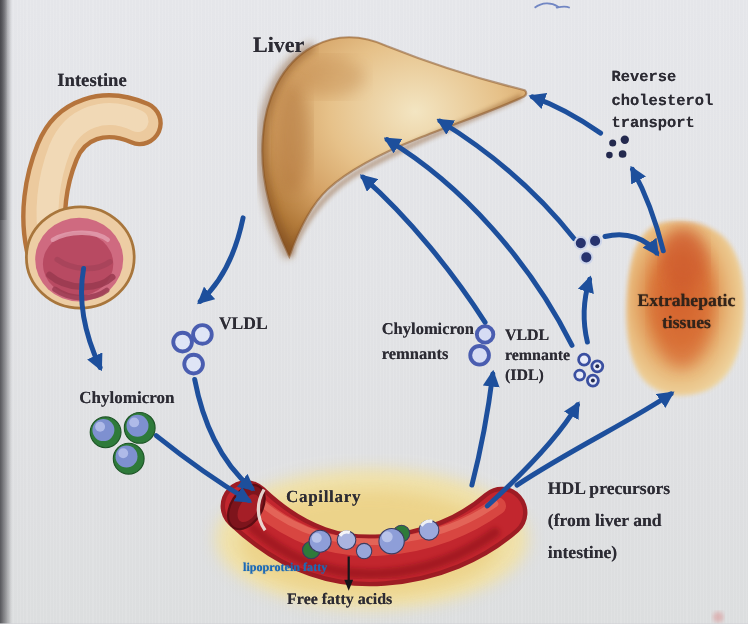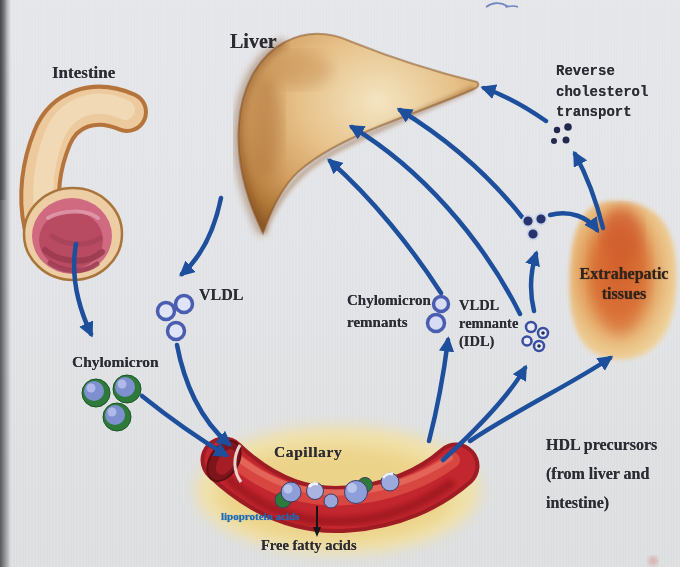--- a/index.html
+++ b/index.html
@@ -18,22 +18,22 @@
   }
   .lbl-liver{left:230px;top:27px;font-size:20px;}
   .lbl-intestine{left:52px;top:61px;font-size:17px;}
   .lbl-vldl{left:199px;top:284px;font-size:16px;}
   .lbl-chylomicrons{left:72px;top:351px;font-size:15.5px;}
   .lbl-chylo-rem{left:347px;top:290px;font-size:15px;line-height:1.45;}
   .lbl-vldl-rem{left:459px;top:297px;font-size:14.5px;line-height:1.23;}
   .lbl-rct{left:556px;top:61px;font-size:14px;line-height:1.48;font-family:Liberation Mono, monospace;}
   .lbl-extra{left:566px;top:264px;width:116px;font-size:16px;line-height:1.22;
     text-align:center;color:#33241a;text-shadow:0 0 1px rgba(51,36,26,.9);}
-  .lbl-hdl{left:498px;top:430px;font-size:16px;line-height:1.82;margin-left:48px;}
-  .lbl-capillary{left:260px;top:441px;font-size:15.5px;letter-spacing:.6px;margin-left:14px;}
+  .lbl-hdl{left:498px;top:430px;font-size:16px;line-height:1.82;}
+  .lbl-capillary{left:260px;top:441px;font-size:15.5px;letter-spacing:.6px;}
   .lbl-lipase{left:221px;top:509px;font-size:11px;color:#1b6ab5;
     text-shadow:0 0 1px rgba(40,110,190,.8);}
   .lbl-ffa{left:261px;top:535px;font-size:14.5px;text-align:center;}
 </style>
 </head>
 <body>
 
 <div id="stage">
 <svg width="680" height="567" viewBox="0 0 680 567">
   <defs>
@@ -207,16 +207,16 @@
 (IDL)</div>
   <div class="lbl lbl-rct">Reverse
 cholesterol
 transport</div>
   <div class="lbl lbl-extra">Extrahepatic
 tissues</div>
   <div class="lbl lbl-hdl">HDL precursors
 (from liver and
 intestine)</div>
   <div class="lbl lbl-capillary">Capillary</div>
-  <div class="lbl lbl-lipase">lipoprotein acids</div>
+  <div class="lbl lbl-lipase">lipoprotein fatty</div>
   <div class="lbl lbl-ffa">Free fatty acids</div>
 </div>
 </div>
 
 </body></html>

